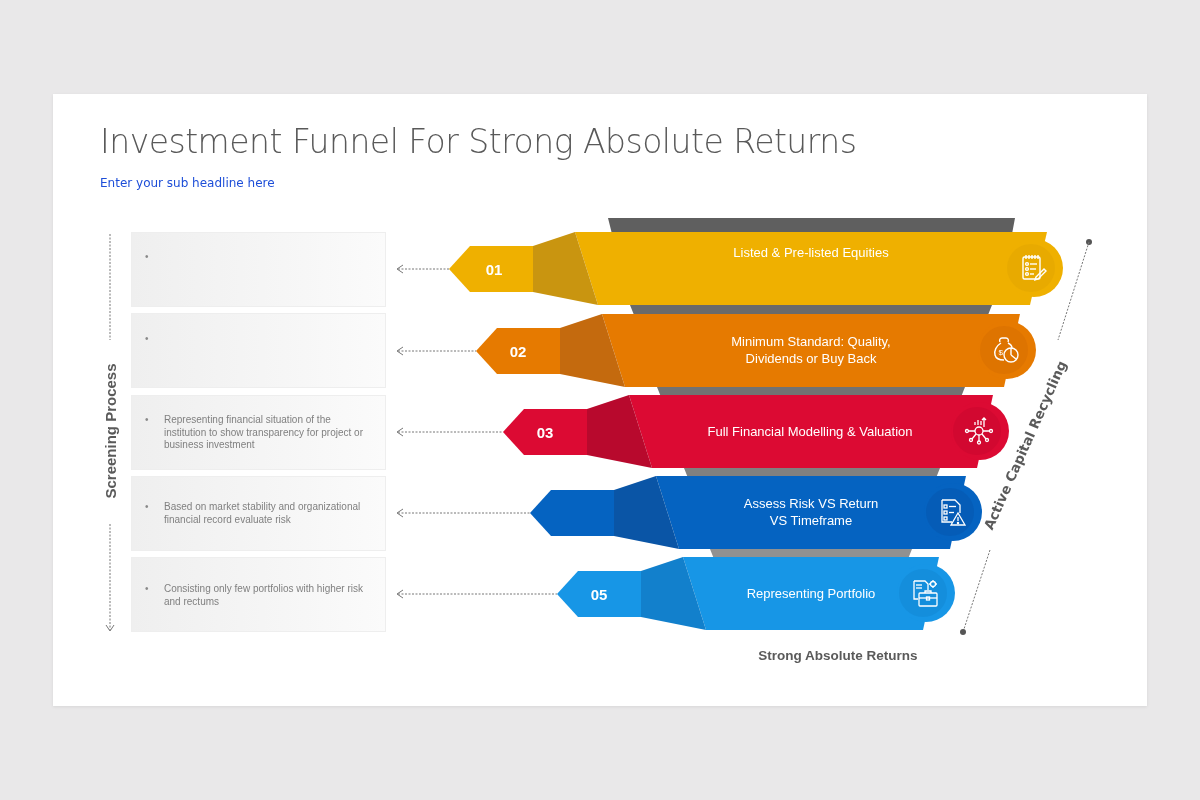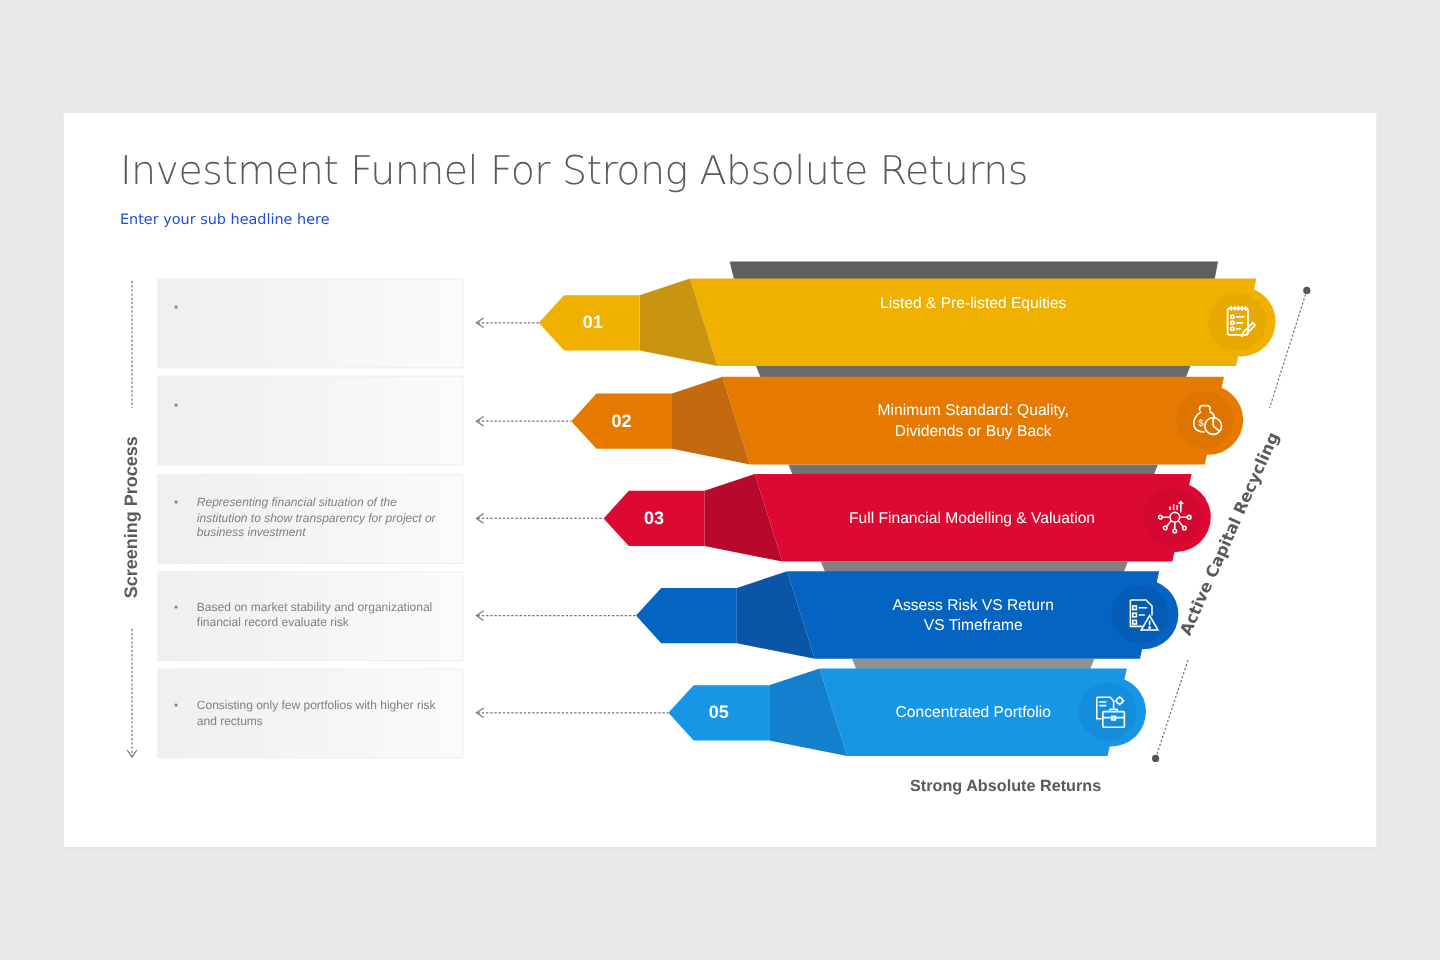--- a/index.html
+++ b/index.html
@@ -34,21 +34,21 @@
 <div class="vlabel">Screening Process</div>
 
 <div class="desc" style="top:232px;">
   <span class="bullet" style="top:18px;">•</span>
 </div>
 <div class="desc" style="top:313px;">
   <span class="bullet" style="top:19px;">•</span>
 </div>
 <div class="desc" style="top:395px;">
   <span class="bullet" style="top:18px;">•</span>
-  <div class="txt" style="top:18px;font-style:italic;">Representing financial situation of the institution to show transparency for project or business investment</div>
+  <div class="txt" style="top:18px;">Representing financial situation of the institution to show transparency for project or business investment</div>
 </div>
 <div class="desc" style="top:476px;">
   <span class="bullet" style="top:24px;">•</span>
   <div class="txt" style="top:24px;">Based on market stability and organizational financial record evaluate risk</div>
 </div>
 <div class="desc" style="top:557px;">
   <span class="bullet" style="top:25px;">•</span>
   <div class="txt" style="top:25px;">Consisting only few portfolios  with higher risk and rectums</div>
 </div>
 
@@ -193,16 +193,16 @@
 <div class="step-num" style="left:545px;top:432px;">03</div>
 <div class="step-num" style="left:572px;top:513px;margin-top:40px;">04</div>
 <div class="step-num" style="left:599px;top:594px;">05</div>
 
 <div class="band-label" style="left:811px;top:252px;">Listed &amp; Pre-listed Equities</div>
 <div class="band-label" style="left:811px;top:350px;white-space:pre-line;">Minimum Standard: Quality,
 Dividends or Buy Back</div>
 <div class="band-label" style="left:810px;top:431px;">Full Financial Modelling &amp; Valuation</div>
 <div class="band-label" style="left:811px;top:512px;white-space:pre-line;">Assess Risk VS Return
 VS Timeframe</div>
-<div class="band-label" style="left:811px;top:593px;">Concentrated Portfolio</div>
+<div class="band-label" style="left:811px;top:593px;">Representing Portfolio</div>
 
 <div class="rlabel">Active Capital Recycling</div>
 <div class="bottom-label">Strong Absolute Returns</div>
 
 </body></html>

